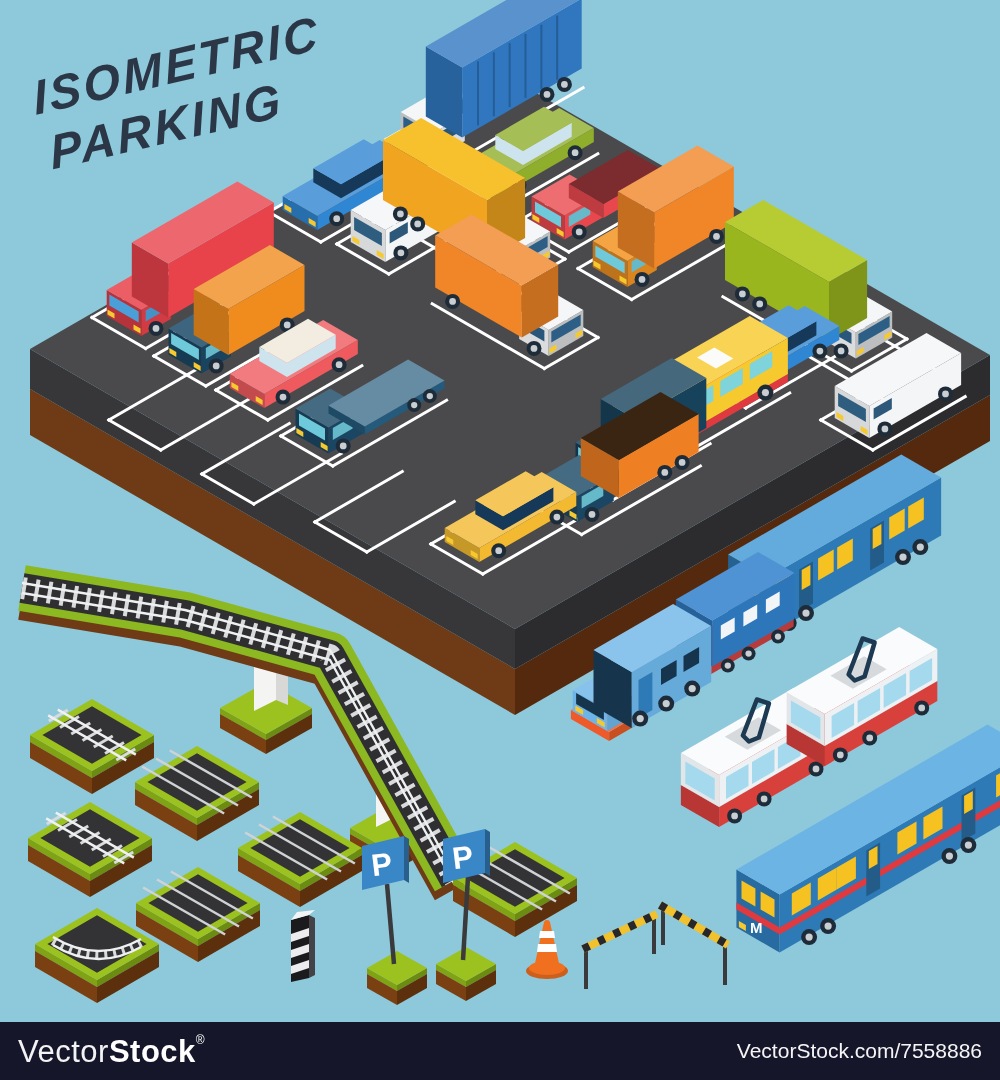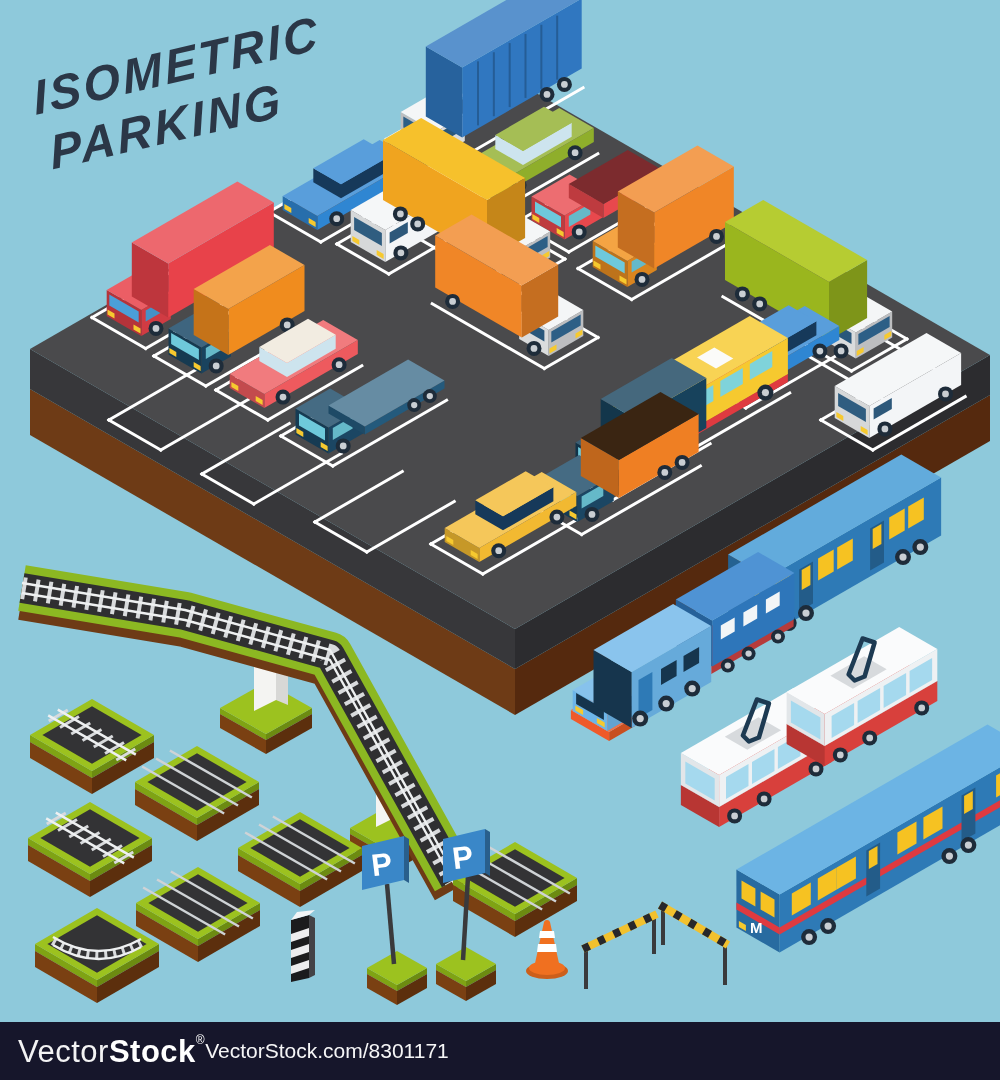--- a/index.html
+++ b/index.html
@@ -3,21 +3,21 @@
 <meta charset="utf-8">
 <style>
   html,body{margin:0;padding:0;}
   body{font-family:"Liberation Sans", sans-serif;}
   .stage{position:relative;width:1000px;height:1080px;overflow:hidden;background:var(--background,#8ec9db);}
   svg{position:absolute;left:0;top:0;}
   .title{position:absolute;left:30px;top:70px;transform:rotate(-13deg) skewX(-6deg);transform-origin:left top;
          color:var(--title_color,#2b3747);font-weight:bold;font-style:italic;font-size:48px;letter-spacing:3px;line-height:57px;}
   .title .t2{margin-left:10px;}
   .wmbar{position:absolute;left:0;bottom:0;width:100%;height:58px;background:var(--watermark_bg,#16162b);
-         display:flex;align-items:center;padding:0 18px;box-sizing:border-box;
+         display:flex;align-items:center;justify-content:space-between;padding:0 18px;box-sizing:border-box;
          color:var(--watermark_text,#fff);}
   .brand{font-size:31px;letter-spacing:.5px;}
   .brand .b1{font-weight:300;opacity:.95;}
   .brand .b2{font-weight:bold;}
   .brand sup{font-size:12px;vertical-align:18px;}
   .url{font-size:21px;font-weight:400;opacity:.96;}
 </style>
 </head>
 <body>
 
@@ -749,15 +749,15 @@
       </g>
     </svg>
 
   <div class="title">
     <div>ISOMETRIC</div>
     <div class="t2">PARKING</div>
   </div>
 
   <div class="wmbar">
     <div class="brand"><span class="b1">Vector</span><span class="b2">Stock</span><sup>®</sup></div>
-    <div class="url">VectorStock.com/8301171</div>
+    <div class="url">VectorStock.com/7558886</div>
   </div>
 </div>
 
 </body></html>

